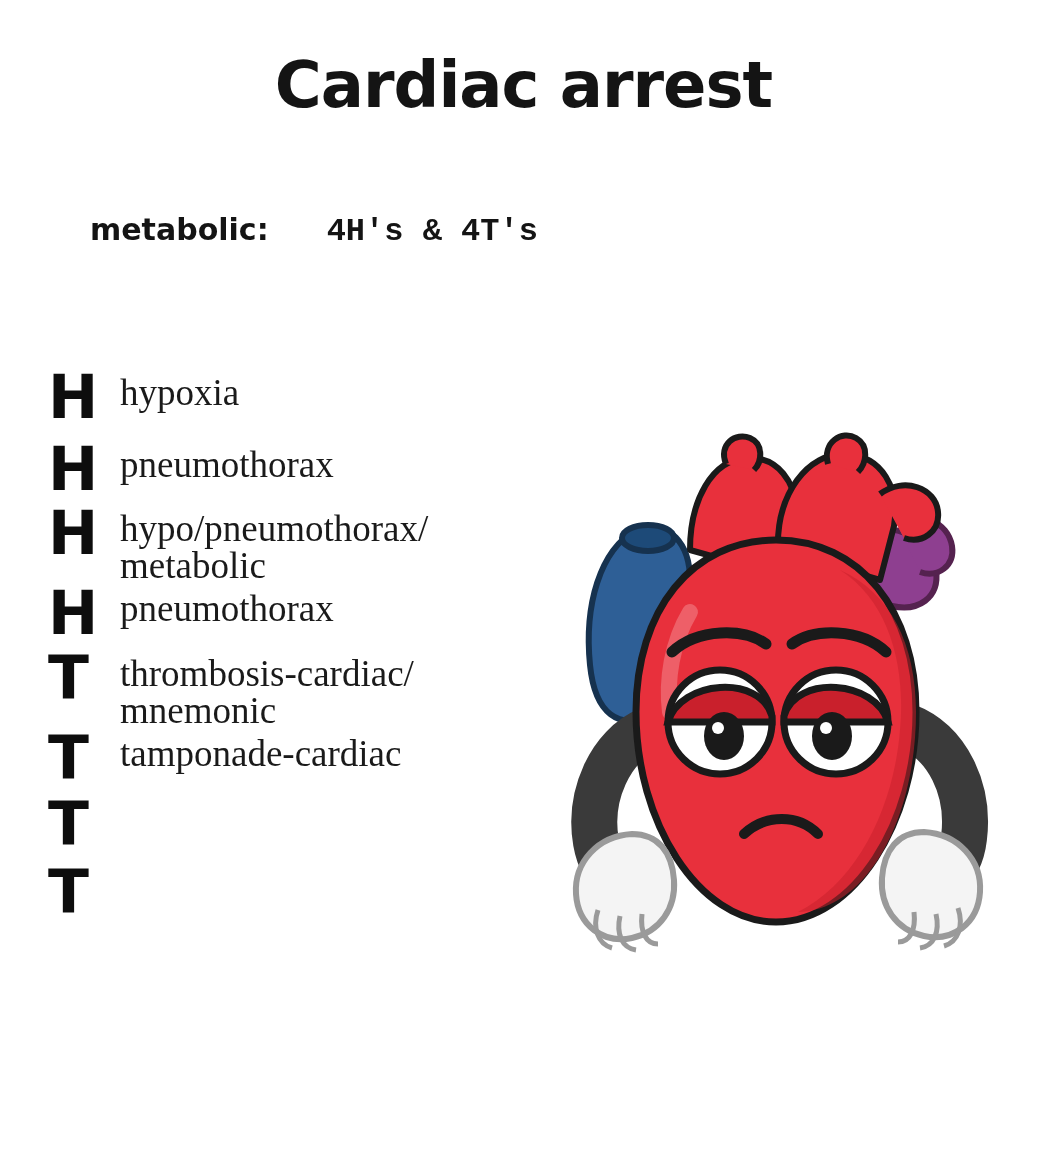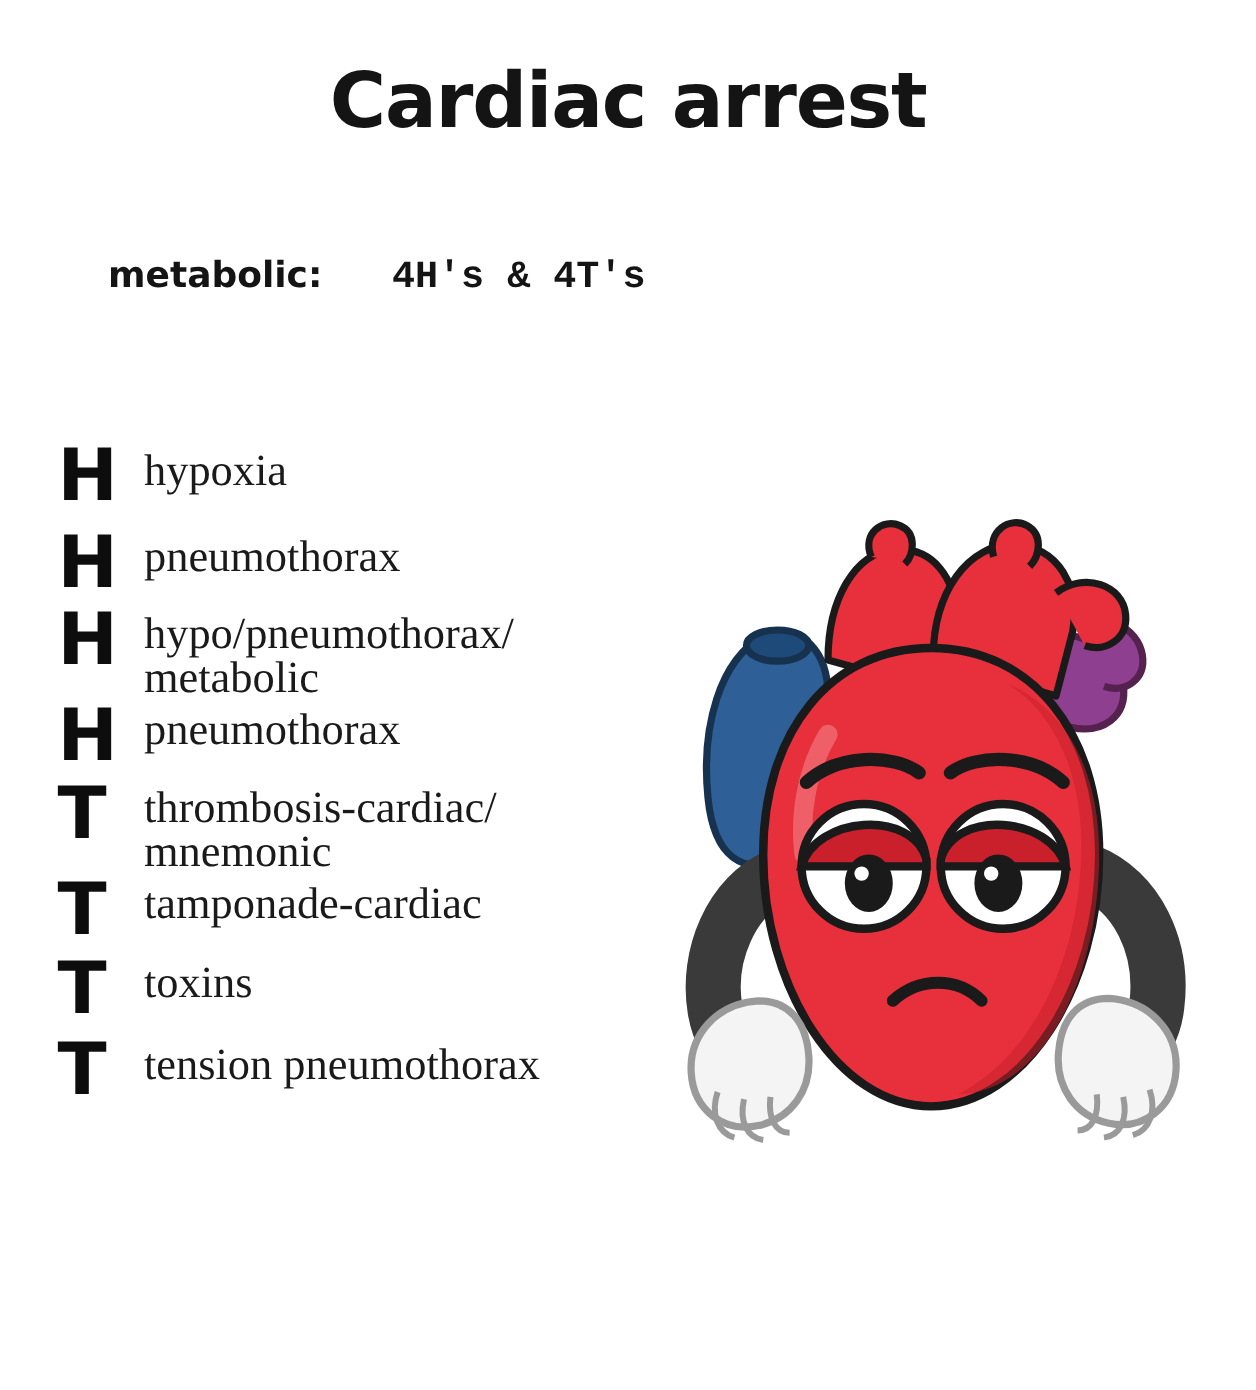--- a/index.html
+++ b/index.html
@@ -151,26 +151,24 @@
 mnemonic</span>
     </div>
 
     <div class="row row-5">
       <span class="letter">T</span>
       <span class="term">tamponade-cardiac</span>
     </div>
 
     <div class="row row-6">
       <span class="letter">T</span>
-      <span class="term">toxins</span>
     </div>
 
     <div class="row row-7">
       <span class="letter">T</span>
-      <span class="term">tension pneumothorax</span>
     </div>
 
   </div>
 
   <div class="heart-art">
     <svg width="470" height="550" viewBox="0 0 470 550" xmlns="http://www.w3.org/2000/svg">
 
       <g>
         <path d="M96 100 C60 120 44 175 50 235 C55 285 80 300 110 285 C140 268 150 200 150 150 C150 115 130 88 96 100 Z" fill="#2e5f96" stroke="#16324f" stroke-width="6"></path>
         <ellipse cx="108" cy="108" rx="26" ry="13" fill="#1d4a78" stroke="#16324f" stroke-width="6"></ellipse>

